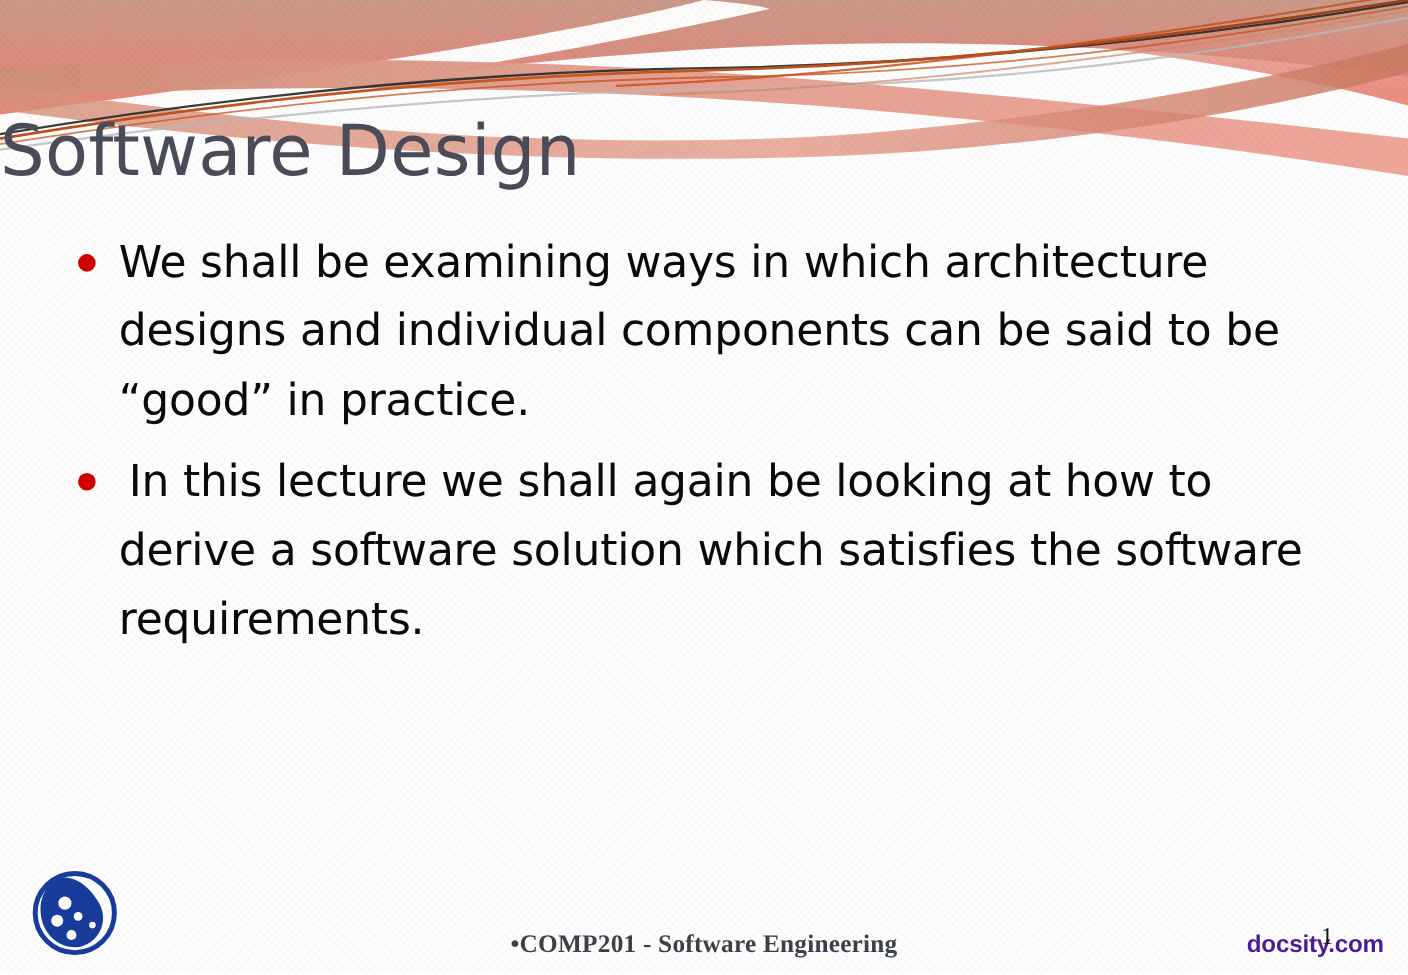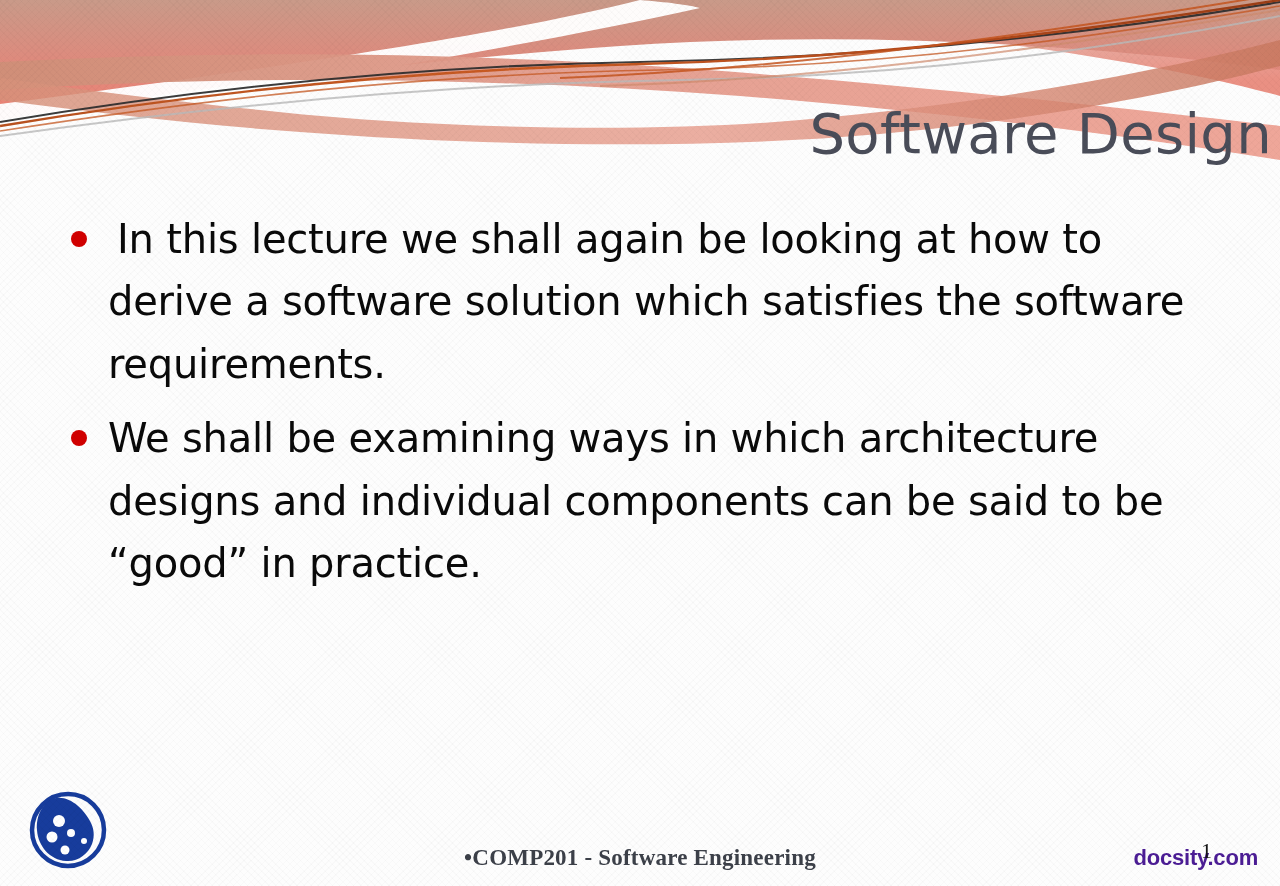--- a/index.html
+++ b/index.html
@@ -40,24 +40,24 @@
     height: 180px;
     z-index: 1;
   }
 
   
   #title {
     position: absolute;
     left: 0;
     top: 103px;
     width: 1272px;
-    text-align: right;
+    text-align: left;
     z-index: 4;
     font-family: "DejaVu Sans", "Liberation Sans", sans-serif;
-    font-size: 56px;
+    font-size: 64px;
     font-weight: 400;
     color: #4a4d59;
     letter-spacing: .3px;
     line-height: 1.1;
   }
 
   
   #body {
     position: absolute;
     left: 62px;
@@ -189,28 +189,28 @@
     <path d="M 0,136 C 200,108 430,84 680,80 C 920,76 1110,48 1280,16" fill="none" stroke="#b9b9b9" stroke-width="2" opacity="0.8"></path>
 
     <path d="M 560,78 C 760,70 980,44 1280,-6" fill="none" stroke="#c4551f" stroke-width="2" opacity="0.85"></path>
     <path d="M 600,86 C 800,80 1020,54 1280,10" fill="none" stroke="#cf8a6c" stroke-width="2" opacity="0.7"></path>
   </svg>
 
   <div id="title" style="color: rgb(74, 77, 89);">Software Design</div>
 
   <div id="body">
 
+    <div class="bullet">
+      <span class="marker" style="background: rgb(209, 0, 0);"></span>
+      <span class="text">We shall be examining ways in which architecture designs and individual components can be said to be “good” in practice.</span>
+    </div>
+
     <div class="bullet indent-space">
       <span class="marker" style="background: rgb(209, 0, 0);"></span>
       <span class="text"> In this lecture we shall again be looking at how to derive a software solution which satisfies the software requirements.</span>
-    </div>
-
-    <div class="bullet">
-      <span class="marker" style="background: rgb(209, 0, 0);"></span>
-      <span class="text">We shall be examining ways in which architecture designs and individual components can be said to be “good” in practice.</span>
     </div>
 
   </div>
 
   <svg id="logo" viewBox="0 0 84 84" xmlns="http://www.w3.org/2000/svg">
     <circle cx="42" cy="42" r="36" fill="none" stroke="#173c9c" stroke-width="4.5"></circle>
     <path d="M 30,10 C 16,14 10,28 11,42 C 12,58 24,72 40,73
              C 52,74 62,66 66,56 C 69,48 68,40 64,33
              C 58,22 45,8 30,10 Z" fill="#173c9c"></path>
     <circle cx="33" cy="33" r="6" fill="#ffffff"></circle>

